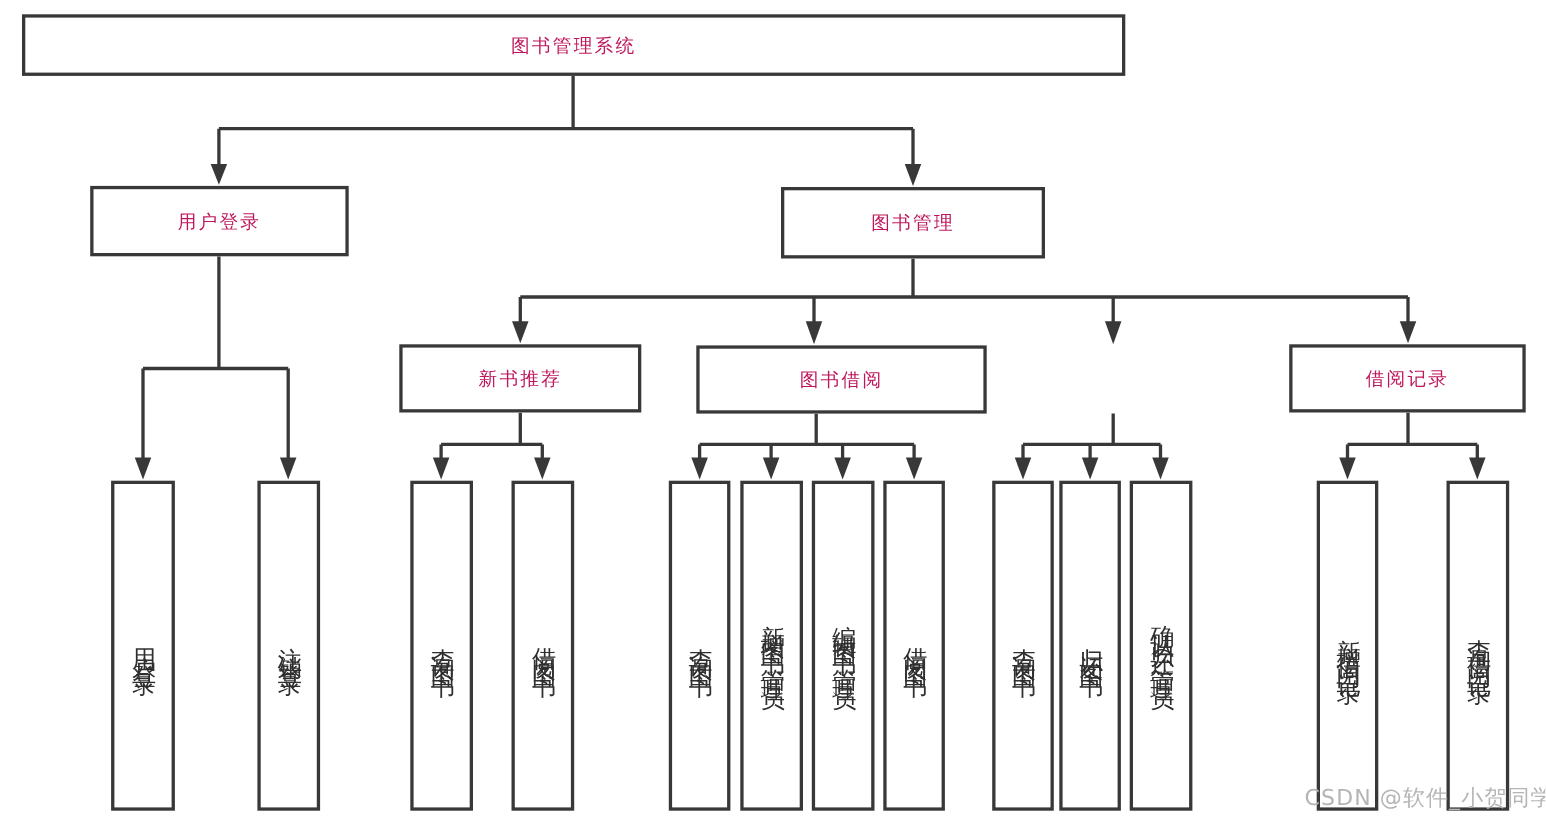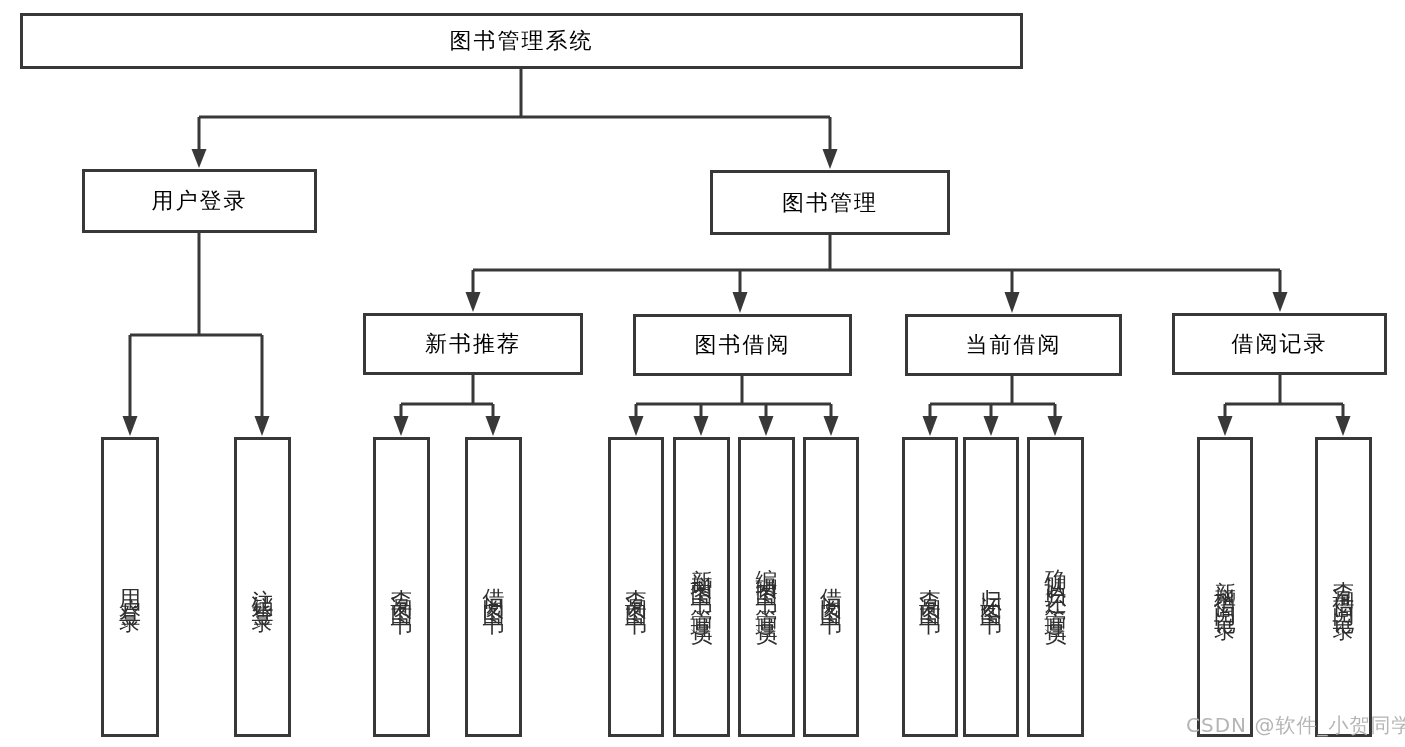--- a/index.html
+++ b/index.html
@@ -26,22 +26,22 @@
   .box {
     position: absolute;
     box-sizing: border-box;
     background: #ffffff;
     border: 3px solid #383838;
     display: flex;
     align-items: center;
     justify-content: center;
   }
   .lbl {
-    font-size: 22px;
-    color: #000000;
+    font-size: 17px;
+    color: #be185d;
     letter-spacing: 2px;
     white-space: nowrap;
   }
   .vlbl {
     writing-mode: vertical-rl;
     font-size: 22px;
     color: #2f2f2f;
     letter-spacing: 8px;
     line-height: 1.1;
     white-space: nowrap;
@@ -108,25 +108,22 @@
   <div class="box" style="left:82px;top:169px;width:235px;height:64px">
     <span class="lbl">用户登录</span>
   </div>
   <div class="box" style="left:363px;top:313px;width:220px;height:62px">
     <span class="lbl">新书推荐</span>
   </div>
 
   <div class="box" style="left:710px;top:170px;width:240px;height:65px">
     <span class="lbl">图书管理</span>
   </div>
-  <div class="box" style="left:633px;top:314px;width:219px;height:62px">
+  <div class="box" style="left:633px;top:314px;width:264px;height:62px">
     <span class="lbl">图书借阅</span>
-  </div>
-  <div class="box" style="left:905px;top:314px;width:217px;height:62px">
-    <span class="lbl">当前借阅</span>
   </div>
   <div class="box" style="left:1172px;top:313px;width:215px;height:62px">
     <span class="lbl">借阅记录</span>
   </div>
 
   <div class="box" style="left:101px;top:437px;width:58px;height:300px">
     <span class="vlbl">用户登录</span>
   </div>
   <div class="box" style="left:234px;top:437px;width:57px;height:300px">
     <span class="vlbl">注销登录</span>

